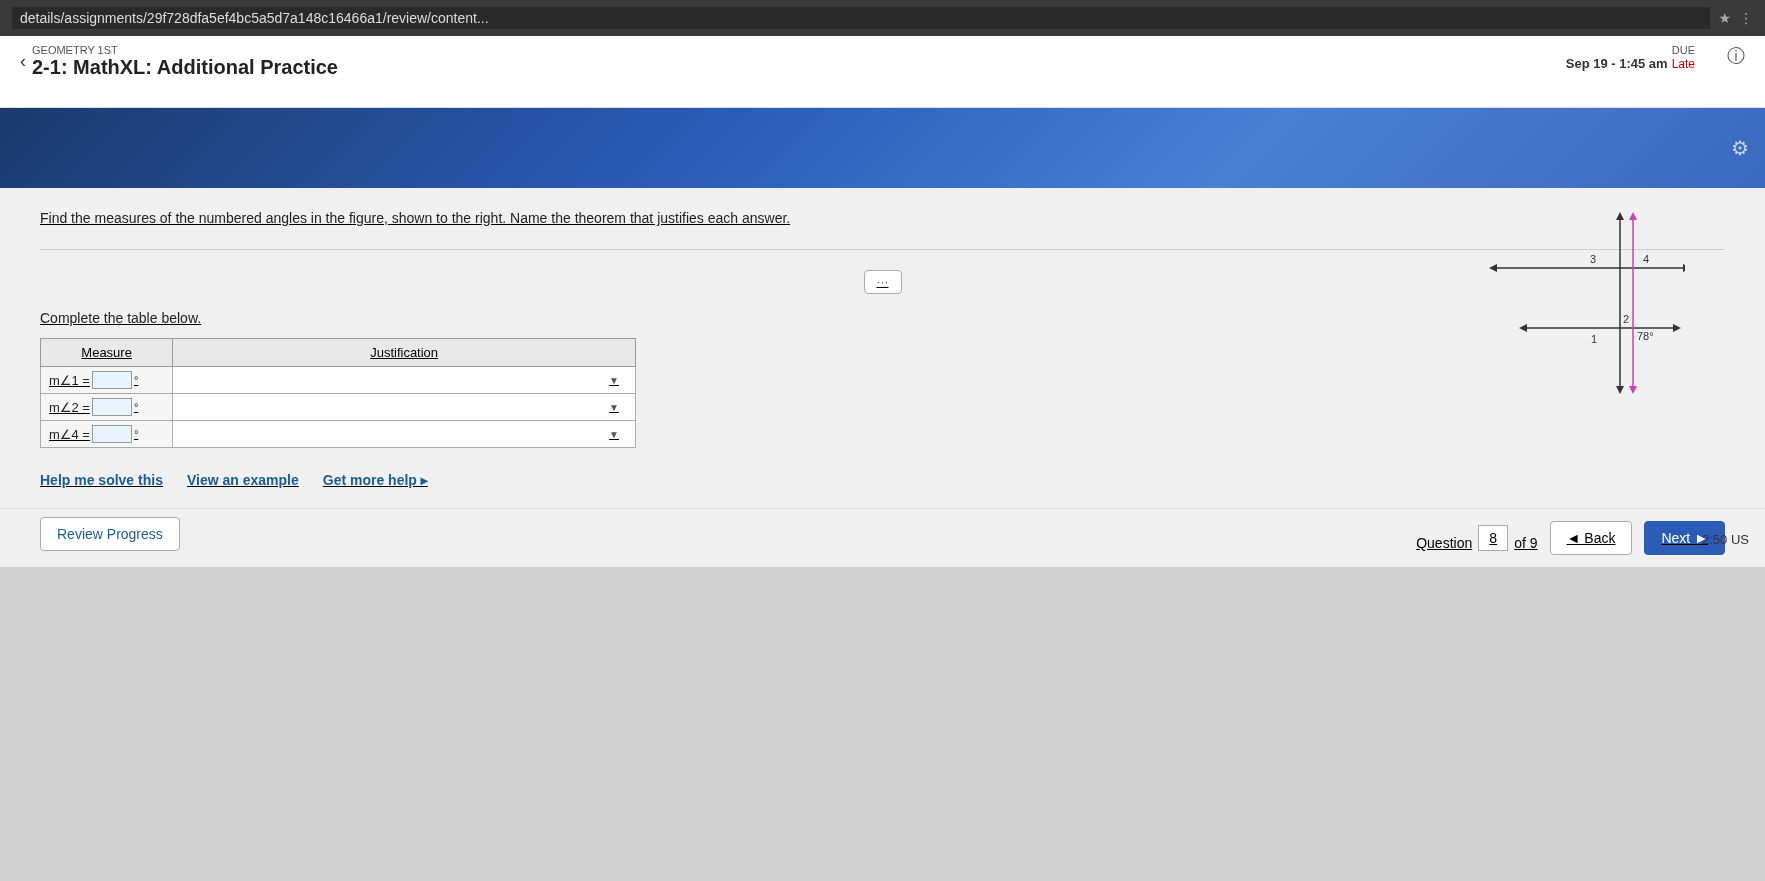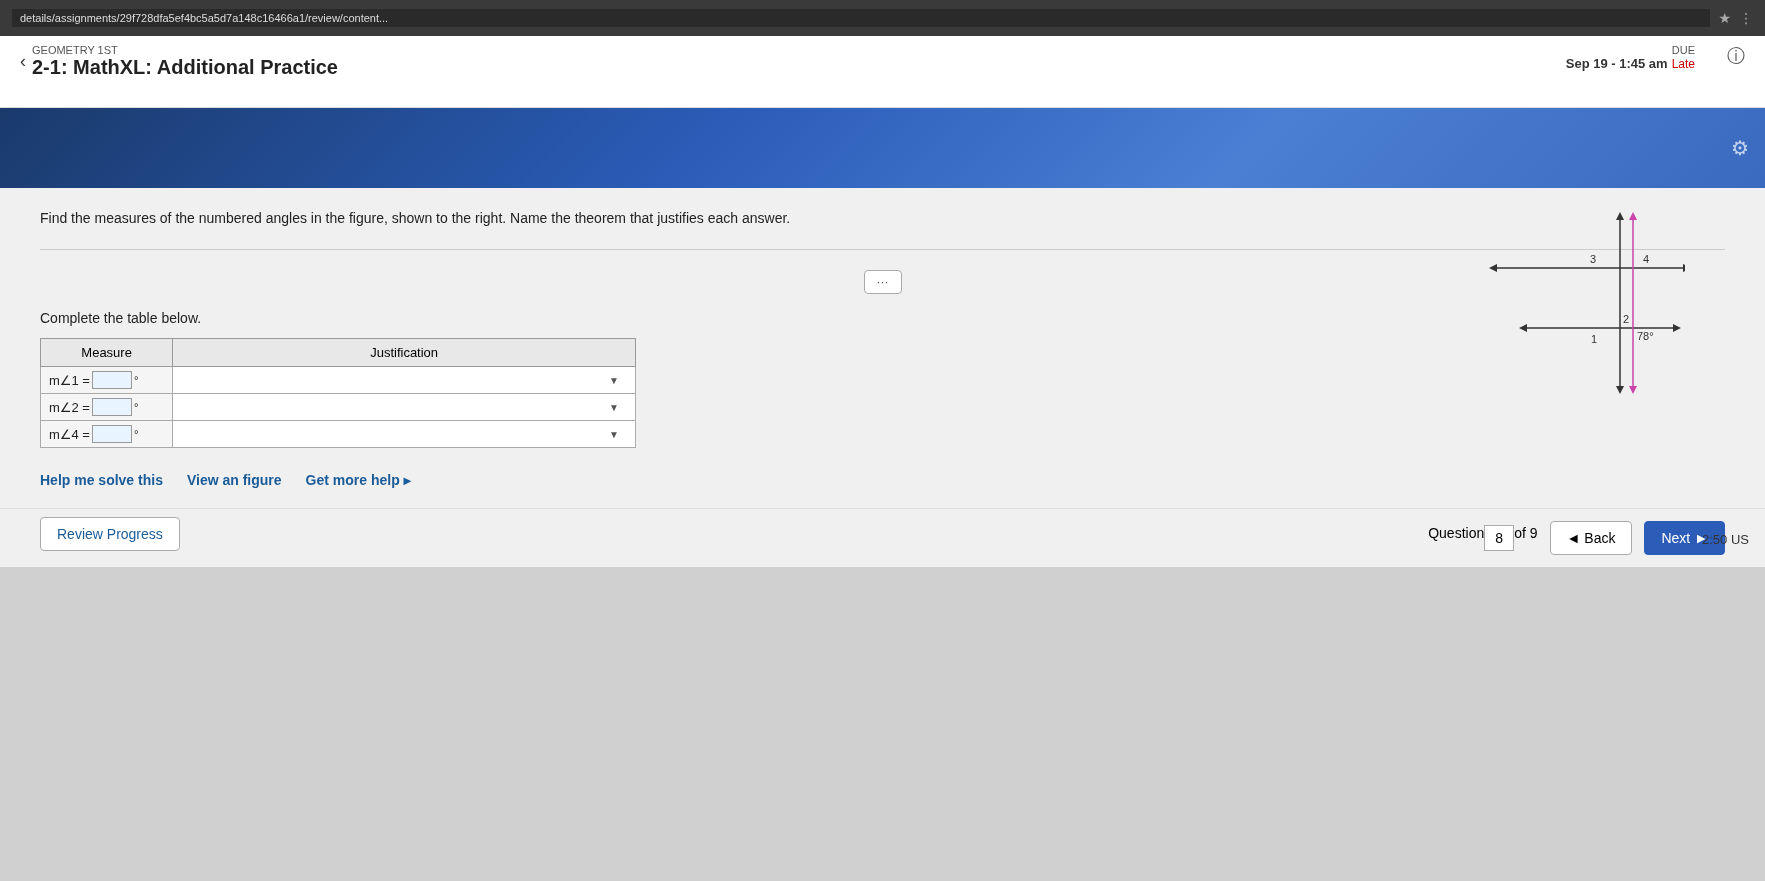--- a/index.html
+++ b/index.html
@@ -22,21 +22,21 @@
       color: #ccc;
       font-size: 12px;
       gap: 8px;
     }
     .url-bar {
       flex: 1;
       background: #2a2a2a;
       border-radius: 0;
       padding: 3px 8px;
       color: #ddd;
-      font-size: 11px;
+      font-size: 14px;
       overflow: hidden;
       white-space: nowrap;
     }
     .star-icon, .menu-icon {
       color: #aaa;
       font-size: 14px;
       cursor: pointer;
     }
 
     
@@ -277,21 +277,22 @@
       background: #f0f0f0;
       padding: 12px 40px;
       display: flex;
       align-items: center;
       justify-content: flex-end;
       gap: 12px;
       border-top: 1px solid #ddd;
     }
     .question-nav {
       display: flex;
-      align-items: flex-start;
+      align-items: flex-end;
+      gap: 6px;
       font-size: 14px;
     }
     .question-num-box {
       border: 1px solid #aaa;
       padding: 4px 8px;
       font-size: 14px;
       background: #fff;
       min-width: 30px;
       text-align: center;
     }
@@ -337,20 +338,21 @@
 
     
     .geometry-figure {
       width: 220px;
       height: 200px;
     }
 
     .content-wrapper {
       position: relative;
       background: #eab308;
+      text-decoration: underline;
     }
   </style>
 </head>
 <body>
 
 <div class="browser-bar">
   <span class="url-bar">details/assignments/29f728dfa5ef4bc5a5d7a148c16466a1/review/content...</span>
   <span class="star-icon">★</span>
   <span class="menu-icon">⋮</span>
 </div>
@@ -472,21 +474,21 @@
               <span class="dropdown-arrow">▼</span>
             </div>
           </td>
         </tr>
       </tbody>
     </table>
 
     <div class="action-bar">
       <div class="help-links">
         <a class="help-link">Help me solve this</a>
-        <a class="help-link">View an figure</a>
+        <a class="help-link">View an example</a>
         <a class="help-link">Get more help ▸</a>
       </div>
     </div>
   </div>
 
   <div class="nav-footer">
     <div class="question-nav">
       <span>Question</span>
       <span class="question-num-box">8</span>
       <span>of 9</span>

